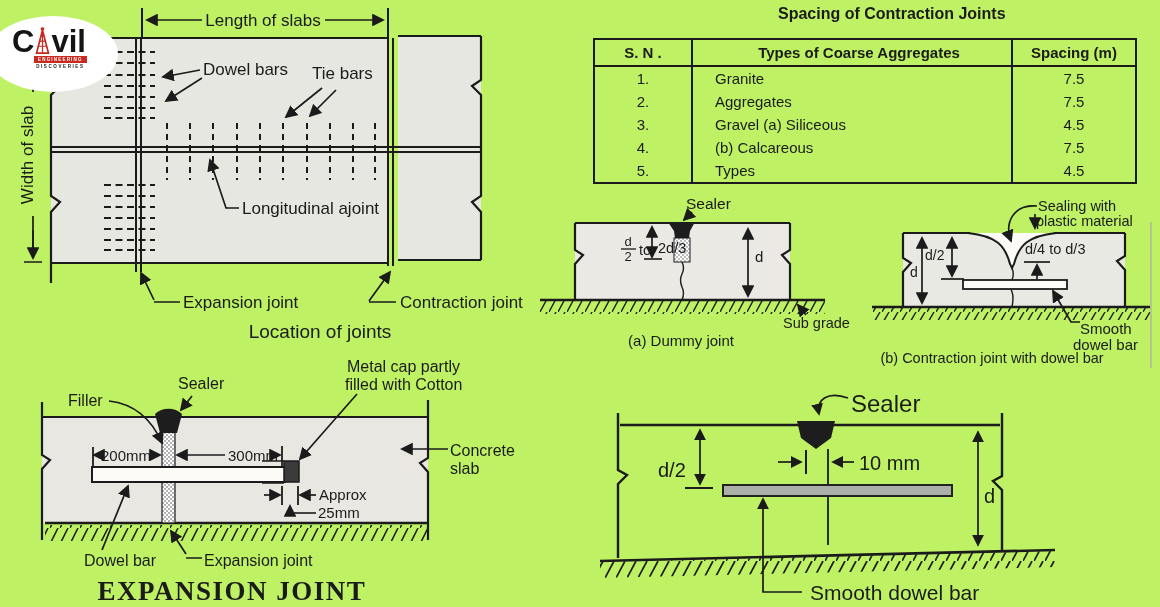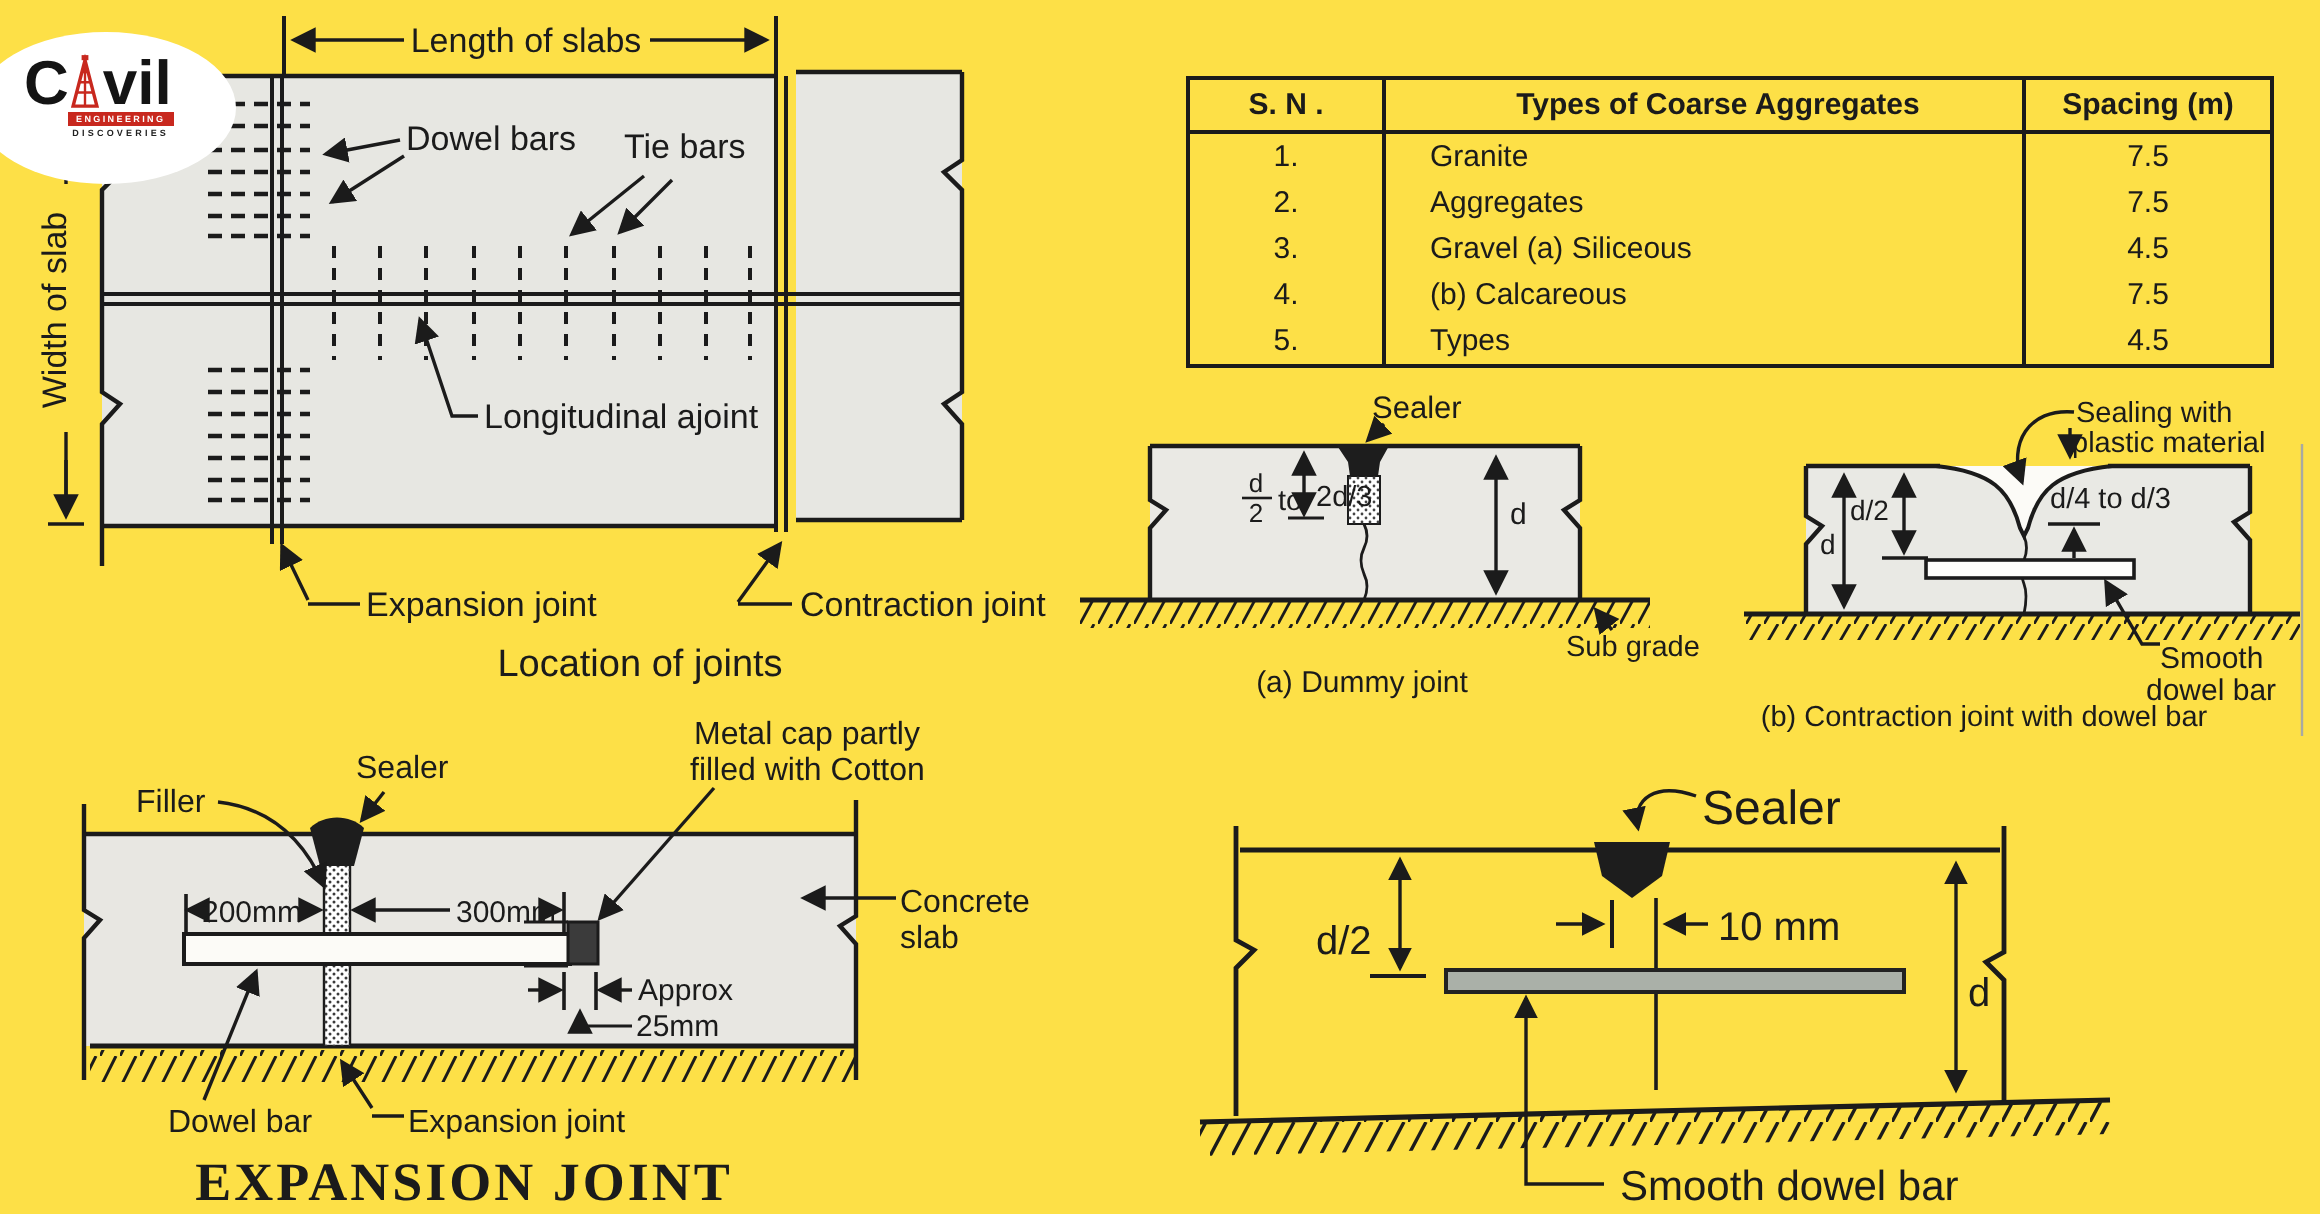--- a/index.html
+++ b/index.html
@@ -1,16 +1,16 @@
 <!DOCTYPE html>
 <html><head>
 <meta charset="utf-8">
 <style>
   html,body{margin:0;padding:0;background:#ffffff;}
-  #page{position:relative;width:1160px;height:607px;background:#fde047;overflow:hidden;
+  #page{position:relative;width:1160px;height:607px;background:#bef264;overflow:hidden;
         font-family:"Liberation Sans",sans-serif;color:#1b1b1b;}
   svg{position:absolute;overflow:visible;}
   svg text{font-family:"Liberation Sans",sans-serif;fill:#1b1b1b;}
   .ln{stroke:#1b1b1b;fill:none;}
   .lead{stroke:#1b1b1b;stroke-width:1.7;fill:none;}
   .bleed{position:absolute;background:repeating-linear-gradient(180deg,rgba(140,150,130,.20) 0 9px,rgba(0,0,0,0) 9px 21px);
          filter:blur(2.5px);border-radius:6px;}
   
   #spacing-table-wrap{position:absolute;left:593px;top:38px;}
   #spacing-table{border-collapse:collapse;border:2.5px solid #1b1b1b;table-layout:fixed;}
@@ -85,20 +85,21 @@
 
     <text x="183" y="308" font-size="17">Expansion joint</text>
     <path class="lead" d="M141,273 L154,300 M154,302 H180" marker-start="url(#p-ar)"></path>
 
     <text x="400" y="308" font-size="17">Contraction joint</text>
     <path class="lead" d="M390,272 L369,301 M369,302 H396" marker-start="url(#p-ar)"></path>
 
     <text x="320" y="338" font-size="19" text-anchor="middle">Location of joints</text>
   </svg>
 
+  <div id="table-title">Spacing of Contraction Joints</div>
   <div id="spacing-table-wrap">
     <table id="spacing-table">
       <thead>
         <tr>
           <th class="c-sn">S. N .</th>
           <th class="c-type" style="text-align:center;">Types of Coarse Aggregates</th>
           <th class="c-sp">Spacing (m)</th>
         </tr>
       </thead>
       <tbody>

